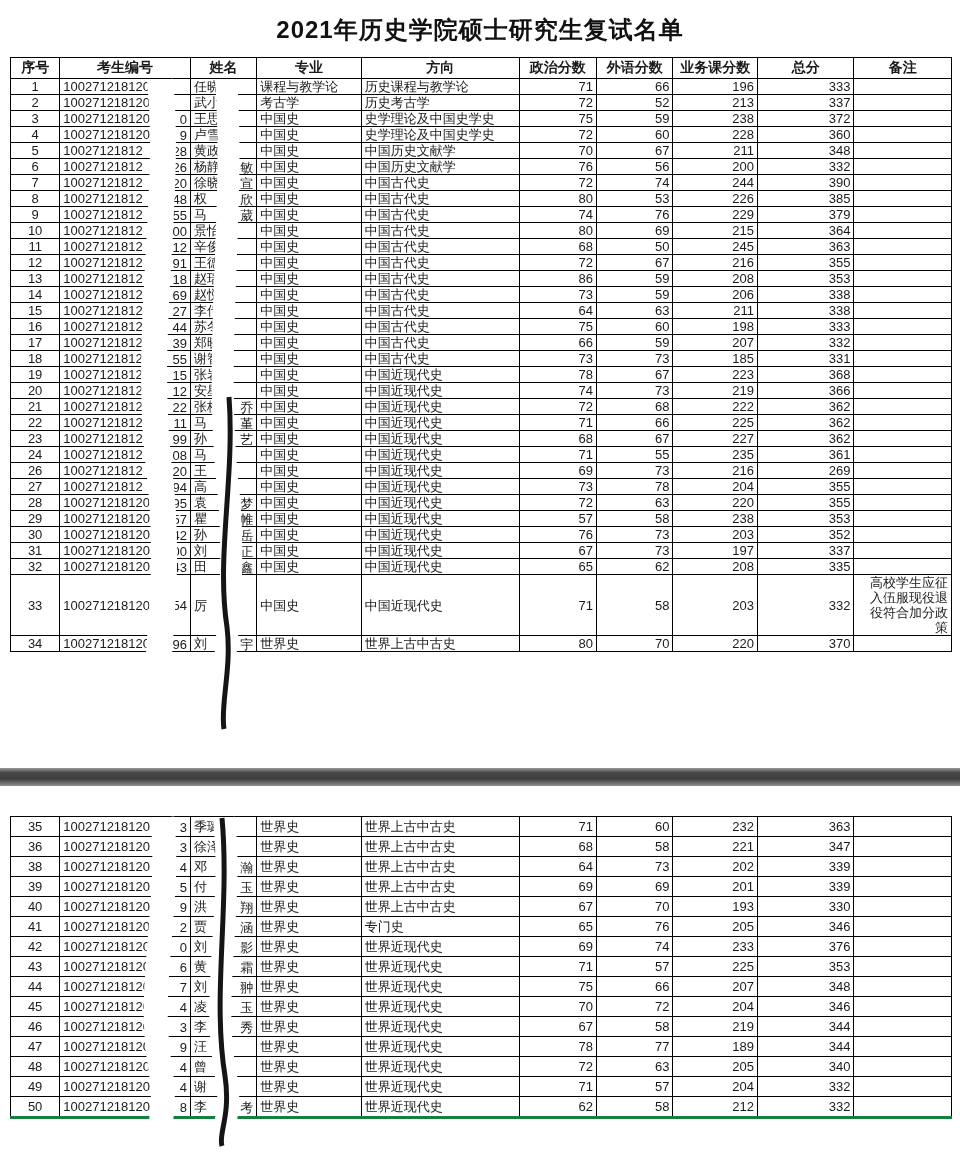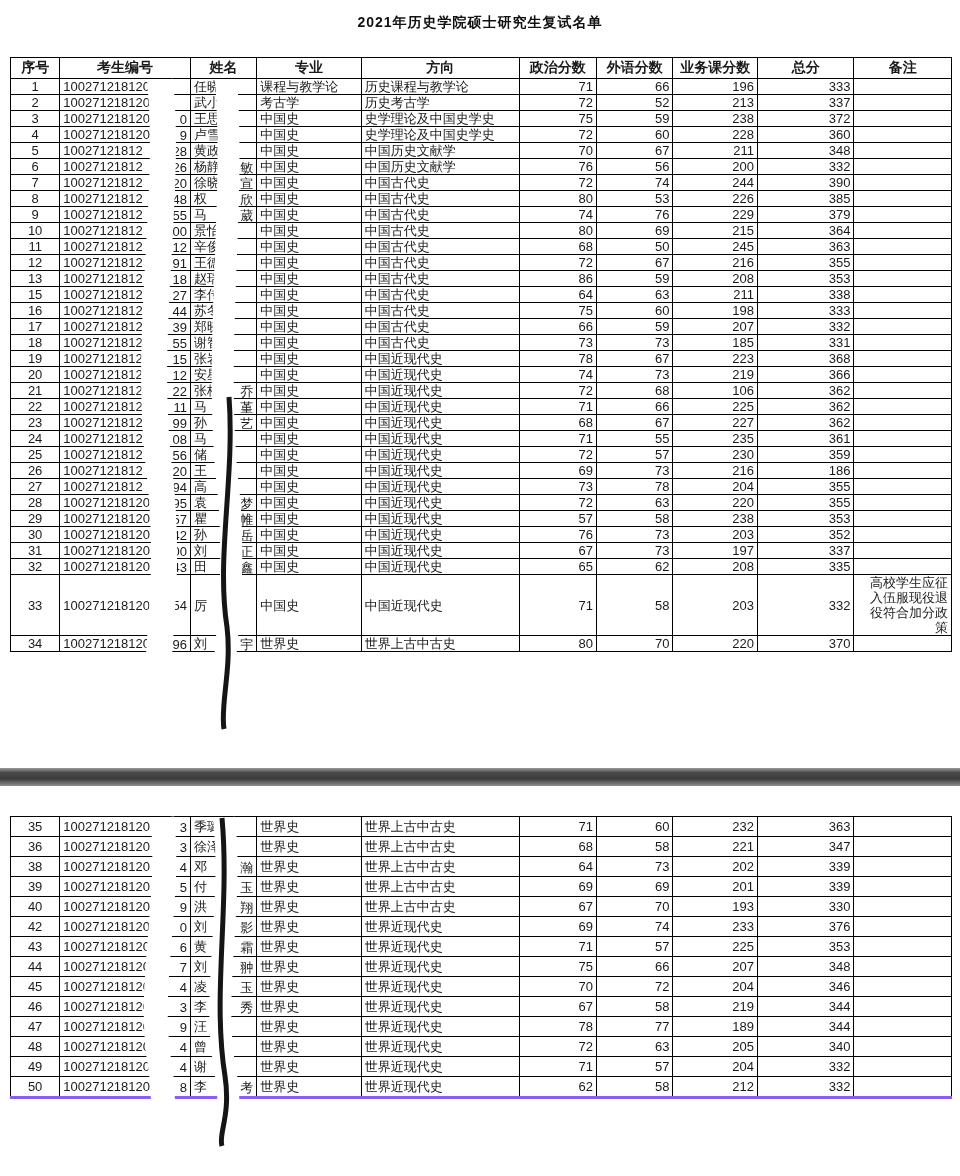--- a/index.html
+++ b/index.html
@@ -1,28 +1,28 @@
 <!DOCTYPE html>
 <html><head>
 <meta charset="utf-8">
 <style>
   html,body{margin:0;padding:0;background:#fff;}
   #page{position:relative;width:960px;height:1176px;background:#ffffff;overflow:hidden;
         font-family:"Liberation Sans","DejaVu Sans",sans-serif;color:#1a1a1a;}
   .title{position:absolute;top:14px;left:0;right:0;text-align:center;
-         font-size:14px;font-weight:bold;letter-spacing:1px;color:#111;}
+         font-size:24px;font-weight:bold;letter-spacing:1px;color:#111;}
   .tblock{position:absolute;left:10px;width:944px;}
   #block1{top:57px;}
   #block2{top:816px;}
   table{border-collapse:collapse;table-layout:fixed;width:942px;}
   th,td{border:1.5px solid #000;padding:0 3px;overflow:hidden;white-space:nowrap;}
   th{height:20px;font-size:14px;font-weight:bold;text-align:center;}
   #block1 td{height:15px;font-size:13px;line-height:15px;}
   #block2 td{height:19px;font-size:13px;line-height:19px;}
-  #block2 table{border-bottom:3px solid #8b5cf6;}
+  #block2 table{border-bottom:3px solid #15803d;}
   tr.row-x2 td{height:43px;}
   tr.row-l td{height:22px;}
   .c-num{text-align:center;}
   .c-id,.c-name{position:relative;}
   .id-right,.nm-right{position:absolute;right:3px;top:50%;transform:translateY(-50%);}
   .num{text-align:right;}
   .c-note{font-size:11.5px;line-height:1.2;white-space:normal;text-align:right;}
   .sep{position:absolute;left:0;top:768px;width:960px;height:18px;
        background:linear-gradient(to bottom,#9a9a9a 0%,#4a4a4a 25%,#3c3c3c 60%,#8f8f8f 100%);}
   .overlay{position:absolute;left:10px;pointer-events:none;}
@@ -215,20 +215,32 @@
     <td class="c-name"><span class="nm-left">赵瑞</span><span class="nm-right"></span></td>
     <td class="c-major">中国史</td>
     <td class="c-dir">中国古代史</td>
     <td class="c-pol num">86</td>
     <td class="c-for num">59</td>
     <td class="c-course num">208</td>
     <td class="c-total num">353</td>
     <td class="c-note"></td>
   </tr>
           <tr>
+    <td class="c-num">14</td>
+    <td class="c-id"><span class="id-left">10027121812</span><span class="id-right">69</span></td>
+    <td class="c-name"><span class="nm-left">赵悦</span><span class="nm-right"></span></td>
+    <td class="c-major">中国史</td>
+    <td class="c-dir">中国古代史</td>
+    <td class="c-pol num">73</td>
+    <td class="c-for num">59</td>
+    <td class="c-course num">206</td>
+    <td class="c-total num">338</td>
+    <td class="c-note"></td>
+  </tr>
+          <tr>
     <td class="c-num">15</td>
     <td class="c-id"><span class="id-left">10027121812</span><span class="id-right">27</span></td>
     <td class="c-name"><span class="nm-left">李传</span><span class="nm-right"></span></td>
     <td class="c-major">中国史</td>
     <td class="c-dir">中国古代史</td>
     <td class="c-pol num">64</td>
     <td class="c-for num">63</td>
     <td class="c-course num">211</td>
     <td class="c-total num">338</td>
     <td class="c-note"></td>
@@ -294,21 +306,21 @@
     <td class="c-note"></td>
   </tr>
           <tr>
     <td class="c-num">21</td>
     <td class="c-id"><span class="id-left">10027121812</span><span class="id-right">22</span></td>
     <td class="c-name"><span class="nm-left">张桂</span><span class="nm-right">乔</span></td>
     <td class="c-major">中国史</td>
     <td class="c-dir">中国近现代史</td>
     <td class="c-pol num">72</td>
     <td class="c-for num">68</td>
-    <td class="c-course num">106</td>
+    <td class="c-course num">222</td>
     <td class="c-total num">362</td>
     <td class="c-note"></td>
   </tr>
           <tr>
     <td class="c-num">22</td>
     <td class="c-id"><span class="id-left">10027121812</span><span class="id-right">11</span></td>
     <td class="c-name"><span class="nm-left">马</span><span class="nm-right">堇</span></td>
     <td class="c-major">中国史</td>
     <td class="c-dir">中国近现代史</td>
     <td class="c-pol num">71</td>
@@ -335,41 +347,29 @@
     <td class="c-name"><span class="nm-left">马</span><span class="nm-right"></span></td>
     <td class="c-major">中国史</td>
     <td class="c-dir">中国近现代史</td>
     <td class="c-pol num">71</td>
     <td class="c-for num">55</td>
     <td class="c-course num">235</td>
     <td class="c-total num">361</td>
     <td class="c-note"></td>
   </tr>
           <tr>
-    <td class="c-num">25</td>
-    <td class="c-id"><span class="id-left">10027121812</span><span class="id-right">56</span></td>
-    <td class="c-name"><span class="nm-left">储</span><span class="nm-right"></span></td>
-    <td class="c-major">中国史</td>
-    <td class="c-dir">中国近现代史</td>
-    <td class="c-pol num">72</td>
-    <td class="c-for num">57</td>
-    <td class="c-course num">230</td>
-    <td class="c-total num">359</td>
-    <td class="c-note"></td>
-  </tr>
-          <tr>
     <td class="c-num">26</td>
     <td class="c-id"><span class="id-left">10027121812</span><span class="id-right">20</span></td>
     <td class="c-name"><span class="nm-left">王</span><span class="nm-right"></span></td>
     <td class="c-major">中国史</td>
     <td class="c-dir">中国近现代史</td>
     <td class="c-pol num">69</td>
     <td class="c-for num">73</td>
     <td class="c-course num">216</td>
-    <td class="c-total num">186</td>
+    <td class="c-total num">269</td>
     <td class="c-note"></td>
   </tr>
           <tr>
     <td class="c-num">27</td>
     <td class="c-id"><span class="id-left">10027121812</span><span class="id-right">94</span></td>
     <td class="c-name"><span class="nm-left">高</span><span class="nm-right"></span></td>
     <td class="c-major">中国史</td>
     <td class="c-dir">中国近现代史</td>
     <td class="c-pol num">73</td>
     <td class="c-for num">78</td>
@@ -536,20 +536,32 @@
     <td class="c-name"><span class="nm-left">洪</span><span class="nm-right">翔</span></td>
     <td class="c-major">世界史</td>
     <td class="c-dir">世界上古中古史</td>
     <td class="c-pol num">67</td>
     <td class="c-for num">70</td>
     <td class="c-course num">193</td>
     <td class="c-total num">330</td>
     <td class="c-note"></td>
   </tr>
           <tr>
+    <td class="c-num">41</td>
+    <td class="c-id"><span class="id-left">100271218120</span><span class="id-right">2</span></td>
+    <td class="c-name"><span class="nm-left">贾</span><span class="nm-right">涵</span></td>
+    <td class="c-major">世界史</td>
+    <td class="c-dir">专门史</td>
+    <td class="c-pol num">65</td>
+    <td class="c-for num">76</td>
+    <td class="c-course num">205</td>
+    <td class="c-total num">346</td>
+    <td class="c-note"></td>
+  </tr>
+          <tr>
     <td class="c-num">42</td>
     <td class="c-id"><span class="id-left">100271218120</span><span class="id-right">0</span></td>
     <td class="c-name"><span class="nm-left">刘</span><span class="nm-right">影</span></td>
     <td class="c-major">世界史</td>
     <td class="c-dir">世界近现代史</td>
     <td class="c-pol num">69</td>
     <td class="c-for num">74</td>
     <td class="c-course num">233</td>
     <td class="c-total num">376</td>
     <td class="c-note"></td>

